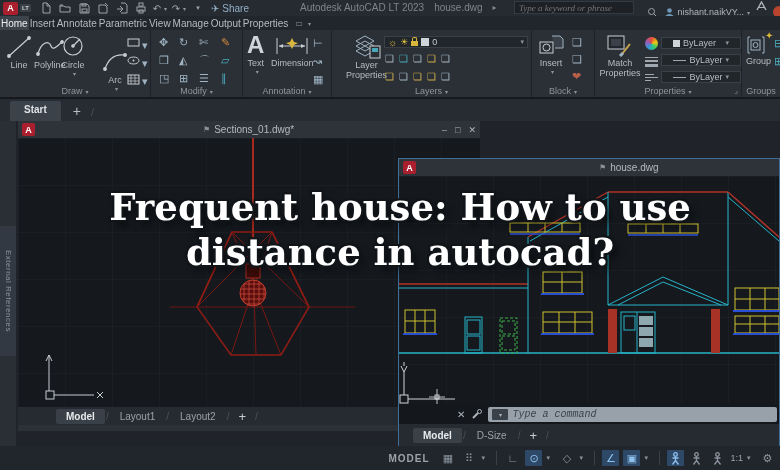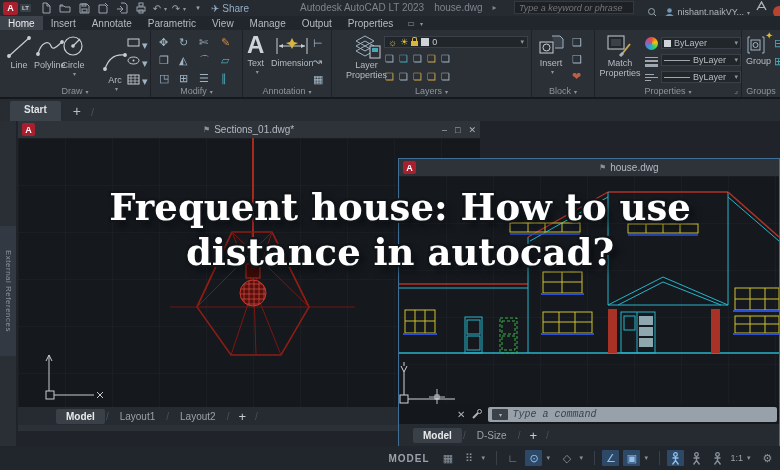--- a/index.html
+++ b/index.html
@@ -12,46 +12,46 @@
 #titlebar{position:absolute;left:0;top:0;width:780px;height:16px;background:#262b31;display:flex;align-items:center}
 .logo-badge{width:15px;height:13px;background:#a91f2e;color:#fff;font-weight:bold;font-size:9px;display:flex;align-items:center;justify-content:center;border-radius:2px;margin-left:3px}
 .logo-lt{background:#3a4047;color:#c6ccd2;font-size:6px;font-weight:bold;padding:1px 2px;border-radius:1px;margin-left:2px}
 .qat{display:flex;align-items:center;gap:5px;margin-left:8px}
 .qat .qbtn{width:14px;height:13px;display:flex;align-items:center;justify-content:center;color:#9aa3ac;font-size:10px}
 .qat svg{stroke:#9aa3ac;fill:none;stroke-width:1}
 .dim{color:#7d848c}
 .share-btn{display:flex;align-items:center;gap:3px;color:#93aec6;margin-left:6px;font-size:10px}
 #tb-title{position:absolute;left:300px;top:2px;display:flex;gap:10px;font-size:10px}
 #search-box{position:absolute;left:514px;top:1px;width:120px;height:13px;background:#1d2126;border:1px solid #343a41;display:flex;align-items:center}
-#search-box input{background:transparent;border:none;outline:none;color:#8c939b;font-style:italic;font-size:9px;width:100%;padding:0 4px;font-family:Liberation Sans, sans-serif}
+#search-box input{background:transparent;border:none;outline:none;color:#8c939b;font-style:italic;font-size:9px;width:100%;padding:0 4px;font-family:Liberation Serif, serif}
 #tb-right{position:absolute;right:2px;top:1px;display:flex;align-items:center;gap:6px}
 .tb-user{display:flex;align-items:center;gap:3px;color:#aeb4bb;font-size:9px}
 .help-circle{width:12px;height:12px;border-radius:50%;background:#b8432f;margin-right:-7px}
 
 
 #ribbontabs{position:absolute;left:0;top:16px;width:780px;height:14px;background:#21262c;display:flex;align-items:stretch;font-size:10px}
-.rtab{padding:1px 8px;display:flex;align-items:center;color:#b4bac1}
+.rtab{padding:1px 1px;display:flex;align-items:center;color:#b4bac1}
 .rtab.active{background:#3d434b;color:#eceef0}
 .rtab-btn{margin-left:6px;color:#8a929b;display:flex;align-items:center;font-size:8px;gap:2px}
 
 
 #ribbon{position:absolute;left:0;top:30px;width:780px;height:69px;background:#2b3036;border-bottom:2px solid #15181c}
 .panel{position:absolute;top:0;height:67px;border-right:1px solid #1e2228}
 .plabel{position:absolute;bottom:1px;left:0;right:0;text-align:center;color:#8d949c;font-size:9px}
 .dd::after{content:'▾';font-size:6px;color:#8d949c;margin-left:3px}
 .bigbtn{position:absolute;display:flex;flex-direction:column;align-items:center;color:#b6bcc3;font-size:9px}
 .mini{position:absolute;color:#9fb3c2;font-size:11px;line-height:1}
 .tool-ic svg{stroke:#c8cdd2;fill:none;stroke-width:1.2}
 .laydrop{position:absolute;left:52px;top:6px;width:144px;height:12px;background:#21262b;border:1px solid #3a4047;display:flex;align-items:center;gap:3px;padding:0 3px;font-size:9px;color:#c5cad0}
 .laydrop .arr{margin-left:auto;font-size:7px;color:#8d949c}
 .lock{width:7px;height:5px;background:#d8b73c;position:relative;margin-top:3px}
 .lock::before{content:'';position:absolute;top:-4px;left:1px;width:3px;height:3px;border:1px solid #d8b73c;border-bottom:none;border-radius:2px 2px 0 0}
 .sw{width:8px;height:8px;background:#cfd4d9}
 .layrow{position:absolute;display:flex;gap:5px;font-size:10px}
-.propdrop{position:absolute;width:80px;height:12px;background:#21262b;border:1px solid #3a4047;display:flex;align-items:center;font-size:9px;color:#b8bec5;padding:0 2px;gap:3px}
+.propdrop{position:absolute;width:80px;height:12px;background:#21262b;border:1px solid #3a4047;display:flex;align-items:center;font-size:9px;color:#b8bec5;padding:0 11px;gap:3px}
 .propdrop .arr{margin-left:auto;font-size:7px;color:#8d949c}
 .cwheel{width:13px;height:13px;border-radius:50%;background:conic-gradient(#e74c3c,#f1c40f,#2ecc71,#3498db,#9b59b6,#e74c3c)}
 .lwbars span{display:block;background:#9fa8b0;margin:2px 0}
 .launcher{position:absolute;right:3px;bottom:2px;color:#8d949c;font-size:8px}
 
 
 #filetabs{position:absolute;left:0;top:99px;width:780px;height:22px;background:#272c32;display:flex;align-items:flex-end}
 .ftab{height:20px;padding:3px 14px;background:#3c424a;color:#dfe2e5;font-weight:bold;font-size:10px;margin-left:10px;border-radius:2px 2px 0 0}
 .ftab-add{color:#b9bec4;font-size:14px;margin-left:12px;padding-bottom:2px}
 .ftab-slash{color:#4a5058;margin-left:10px;padding-bottom:3px}

